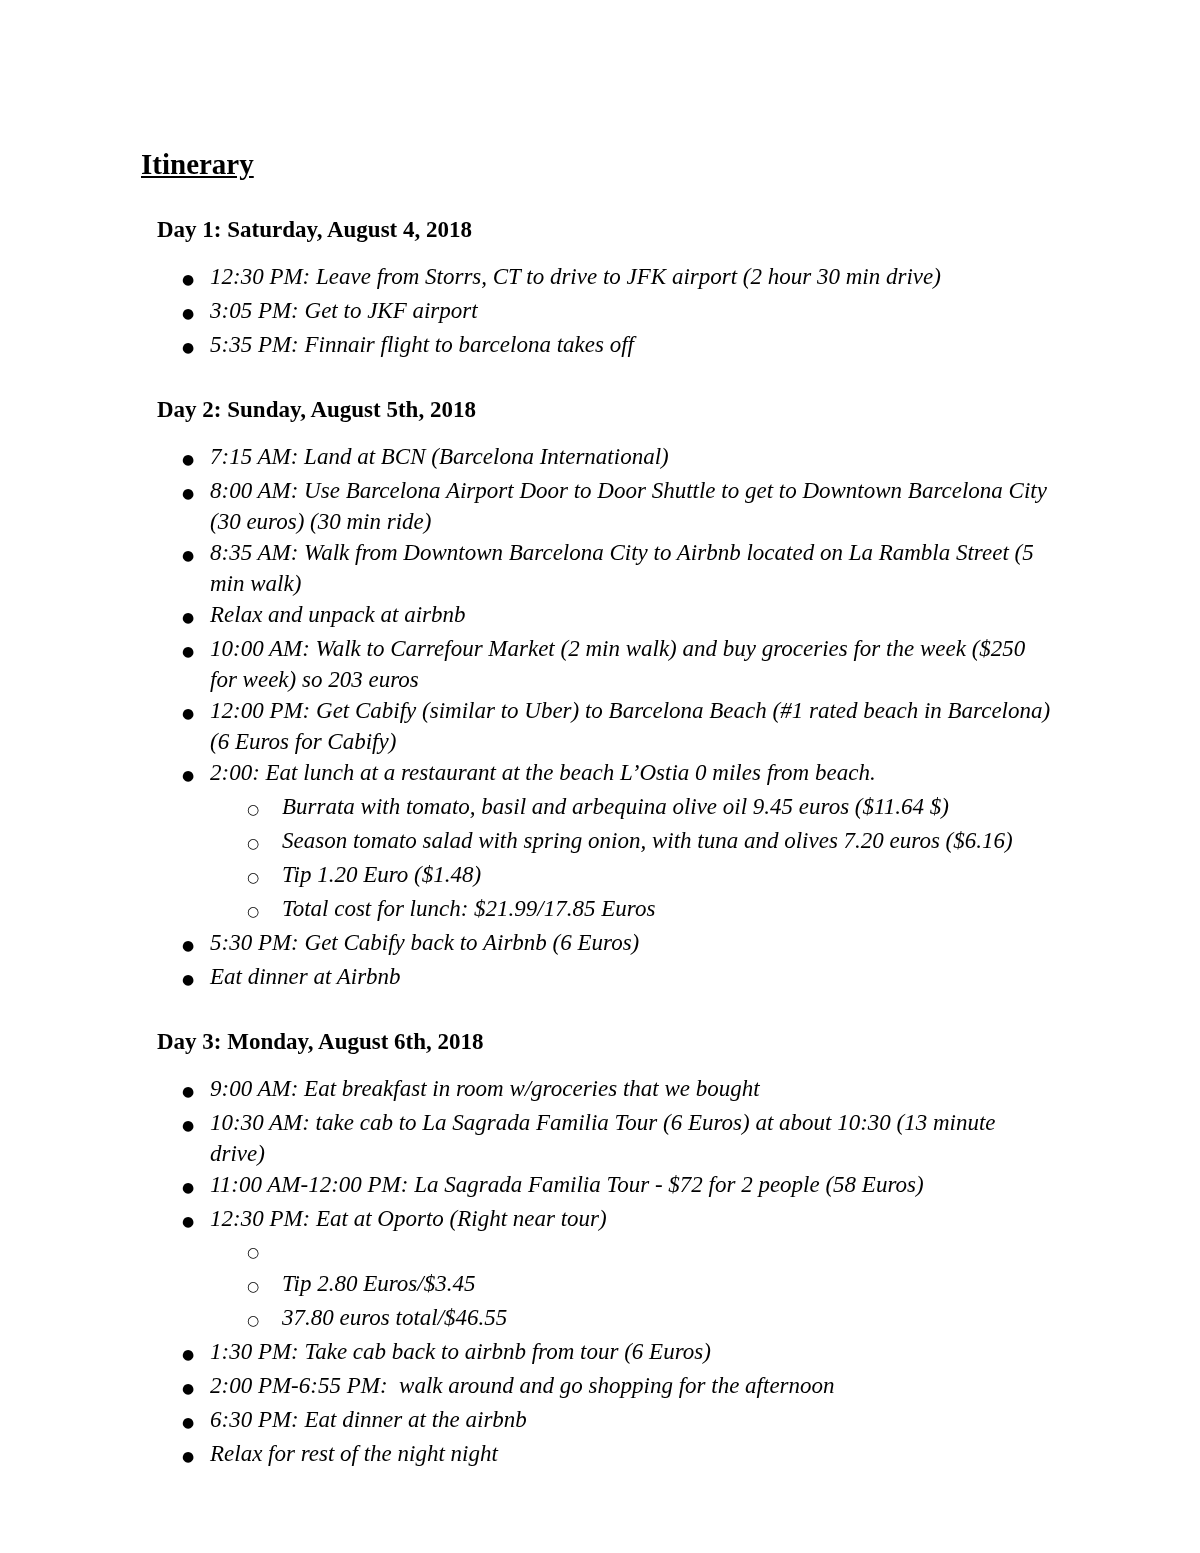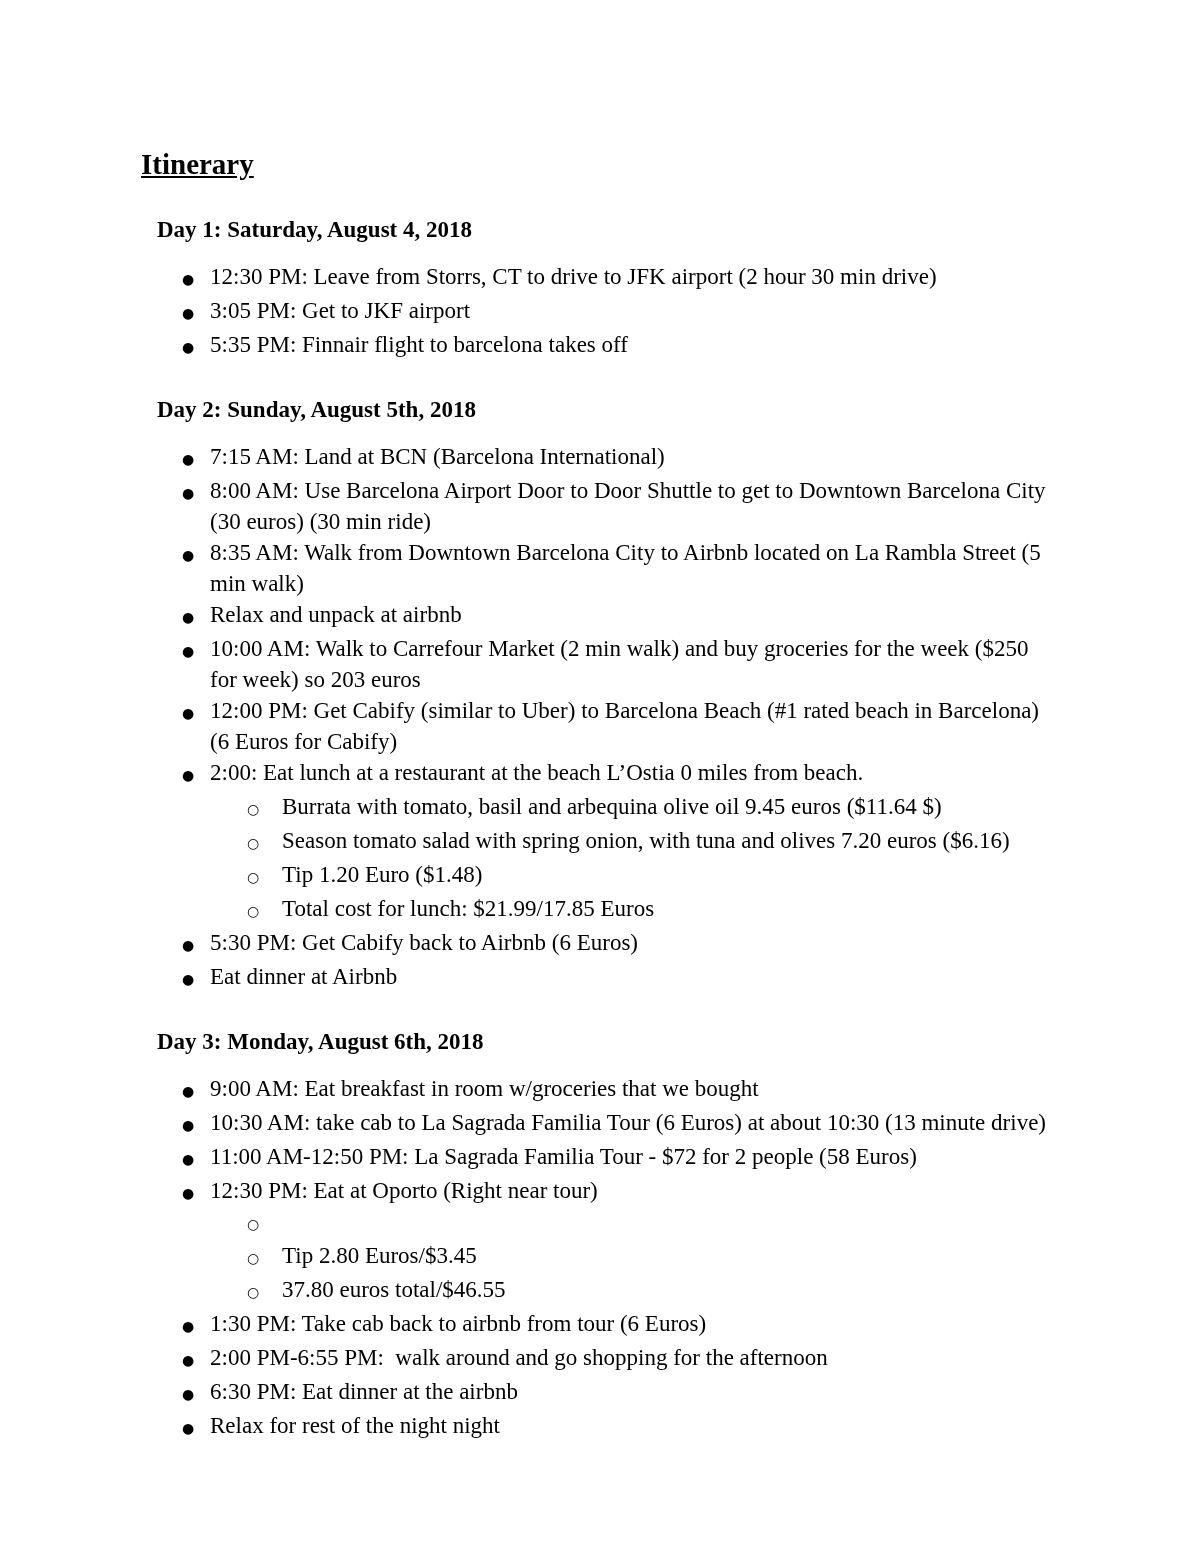--- a/index.html
+++ b/index.html
@@ -44,20 +44,21 @@
   .bullet {
     flex: 0 0 auto;
     font-size: 14px;
     font-family: "DejaVu Sans", sans-serif;
   }
   .l1 .bullet { margin-left: 41px; width: 28px; }
   .l2 .bullet { margin-left: 106px; width: 35px; }
   .item-text {
     flex: 1 1 auto;
     white-space: pre-wrap;
+    font-style: italic;
   }
 </style>
 </head>
 <body>
 
 <div class="page">
   <div class="content">
 
     <h1 class="doc-title">Itinerary</h1>
 
@@ -182,21 +183,21 @@
         </li>
         <li>
           <div class="row l1">
             <span class="bullet">●</span>
             <span class="item-text">10:30 AM: take cab to La Sagrada Familia Tour (6 Euros) at about 10:30 (13 minute drive)</span>
           </div>
         </li>
         <li>
           <div class="row l1">
             <span class="bullet">●</span>
-            <span class="item-text">11:00 AM-12:50 PM: La Sagrada Familia Tour - $72 for 2 people (58 Euros)</span>
+            <span class="item-text">11:00 AM-12:00 PM: La Sagrada Familia Tour - $72 for 2 people (58 Euros)</span>
           </div>
         </li>
         <li>
           <div class="row l1">
             <span class="bullet">●</span>
             <span class="item-text">12:30 PM: Eat at Oporto (Right near tour)</span>
           </div>
           <ul class="sub-list">
             <li>
               <div class="row l2">

